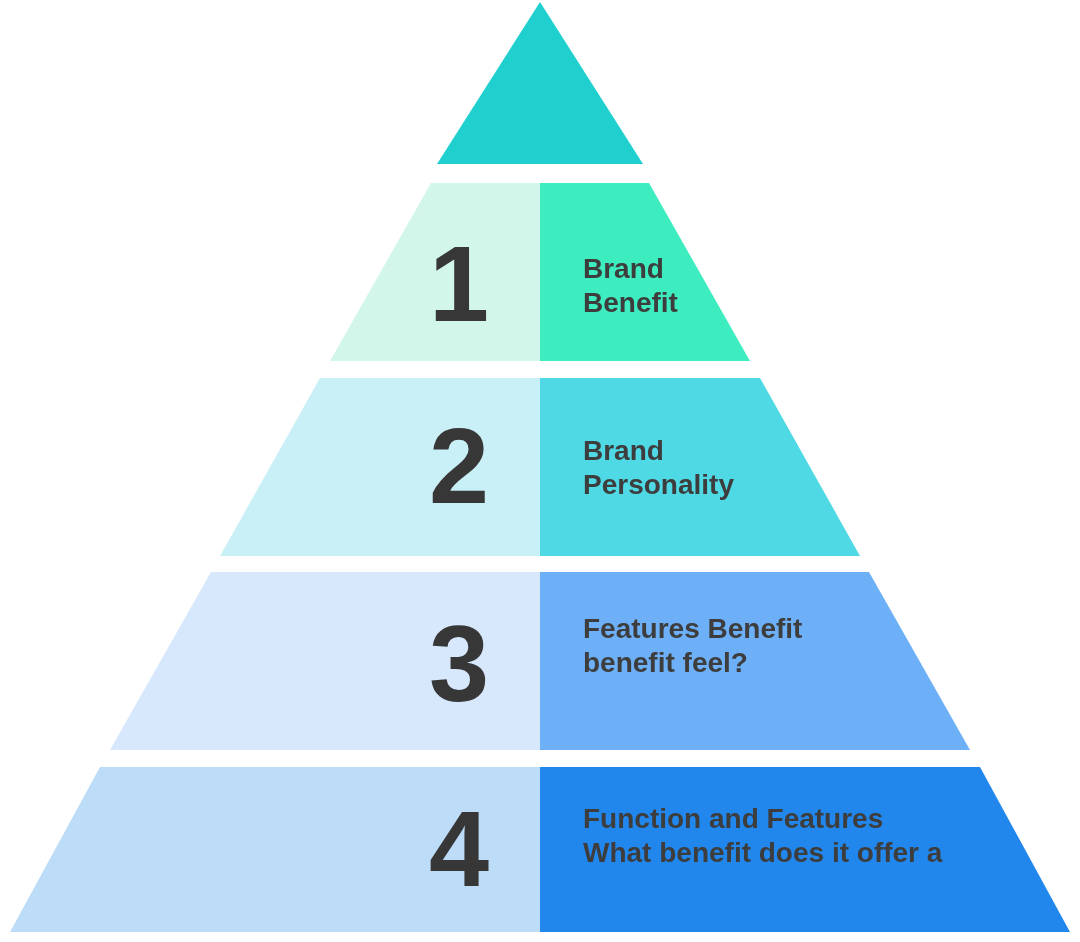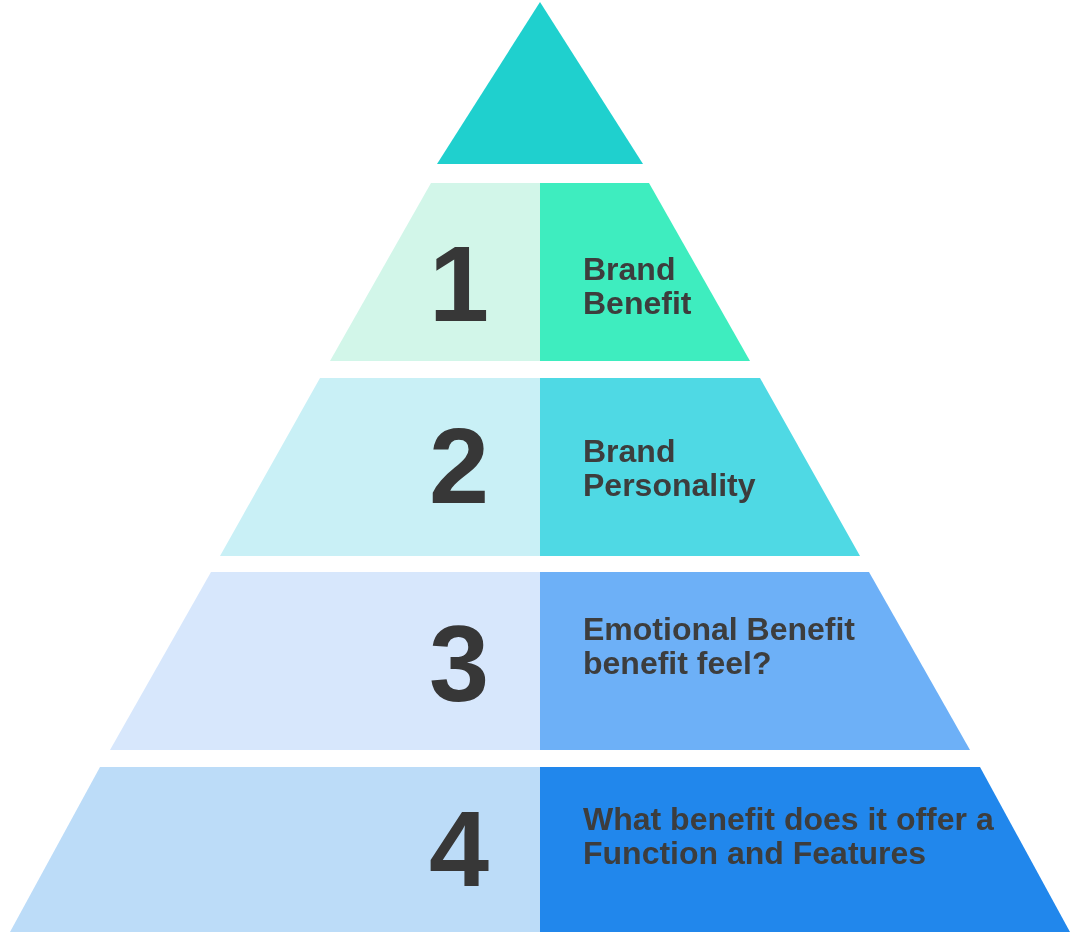--- a/index.html
+++ b/index.html
@@ -28,21 +28,21 @@
     display: flex;
     align-items: center;
     justify-content: center;
     font-size: 108px;
     font-weight: 700;
     letter-spacing: -2px;
   }
   .label {
     position: absolute;
     left: 583px;
-    font-size: 32px;
+    font-size: 28px;
     font-weight: 700;
     line-height: 34px;
     white-space: nowrap;
   }
 </style>
 </head>
 <body>
 
 <div class="canvas">
 
@@ -71,22 +71,22 @@
     <div>Brand</div>
     <div>Benefit</div>
   </div>
 
   <div class="label" style="top: 434px; color: rgb(61, 61, 61);">
     <div>Brand</div>
     <div>Personality</div>
   </div>
 
   <div class="label" style="top: 612px; color: rgb(61, 61, 61);">
-    <div>Emotional Benefit</div>
+    <div>Features Benefit</div>
     <div>benefit feel?</div>
   </div>
 
   <div class="label" style="top: 802px; color: rgb(61, 61, 61);">
+    <div>Function and Features</div>
     <div>What benefit does it offer a</div>
-    <div>Function and Features</div>
   </div>
 
 </div>
 
 </body></html>

